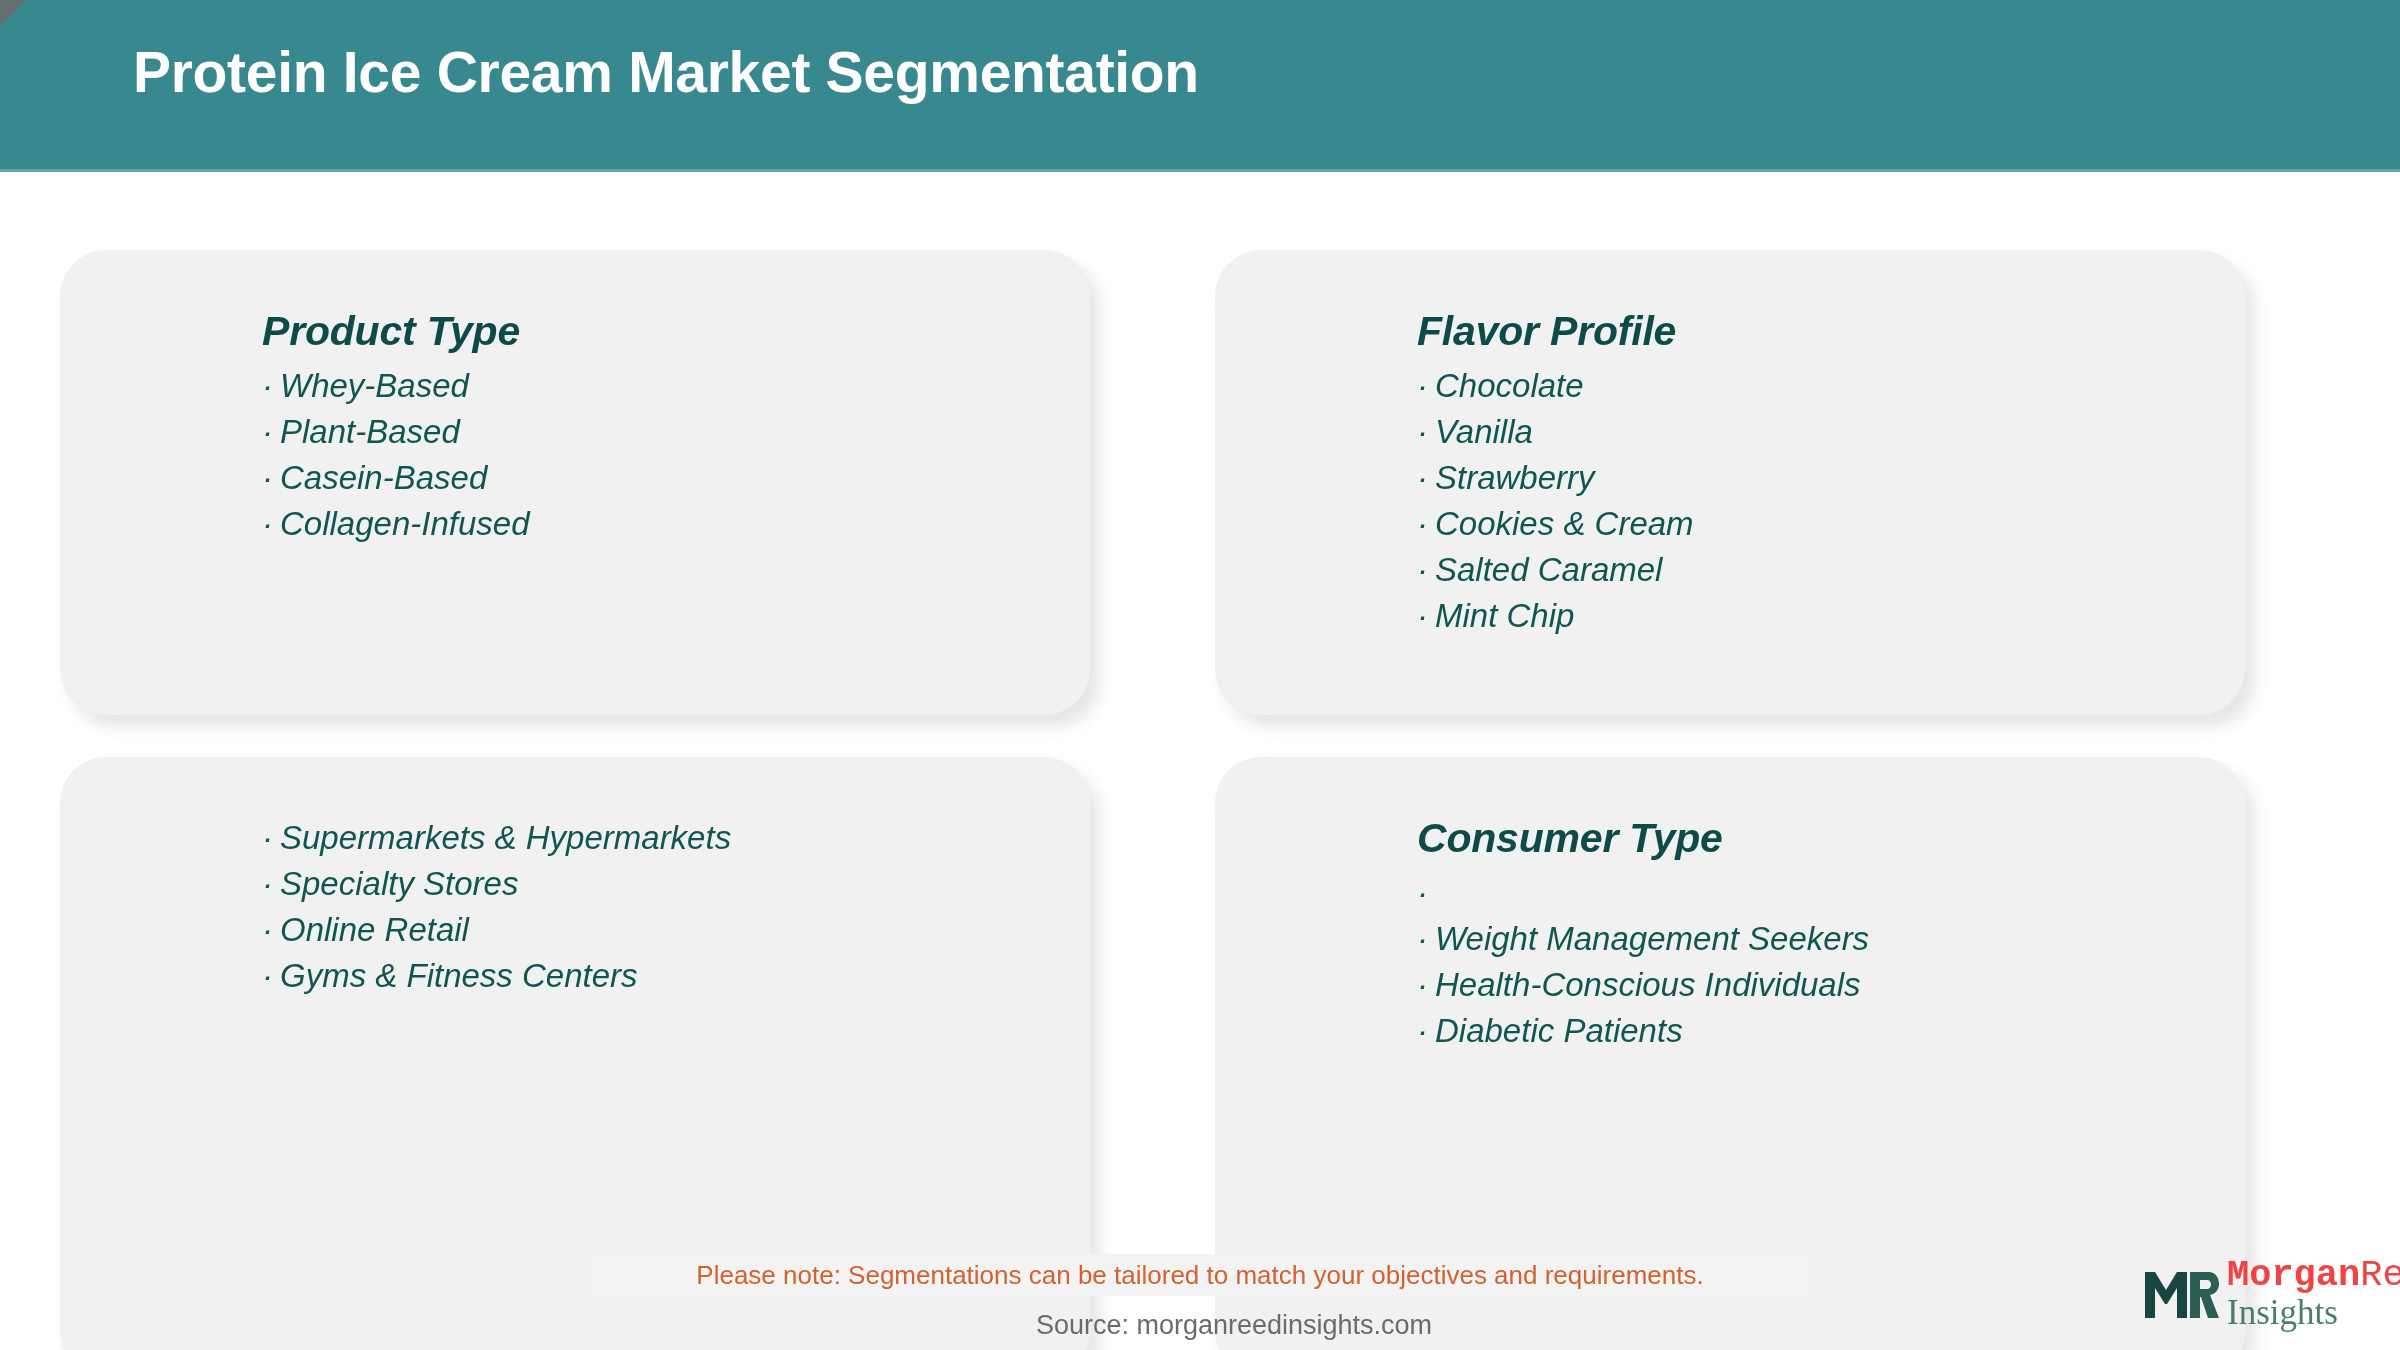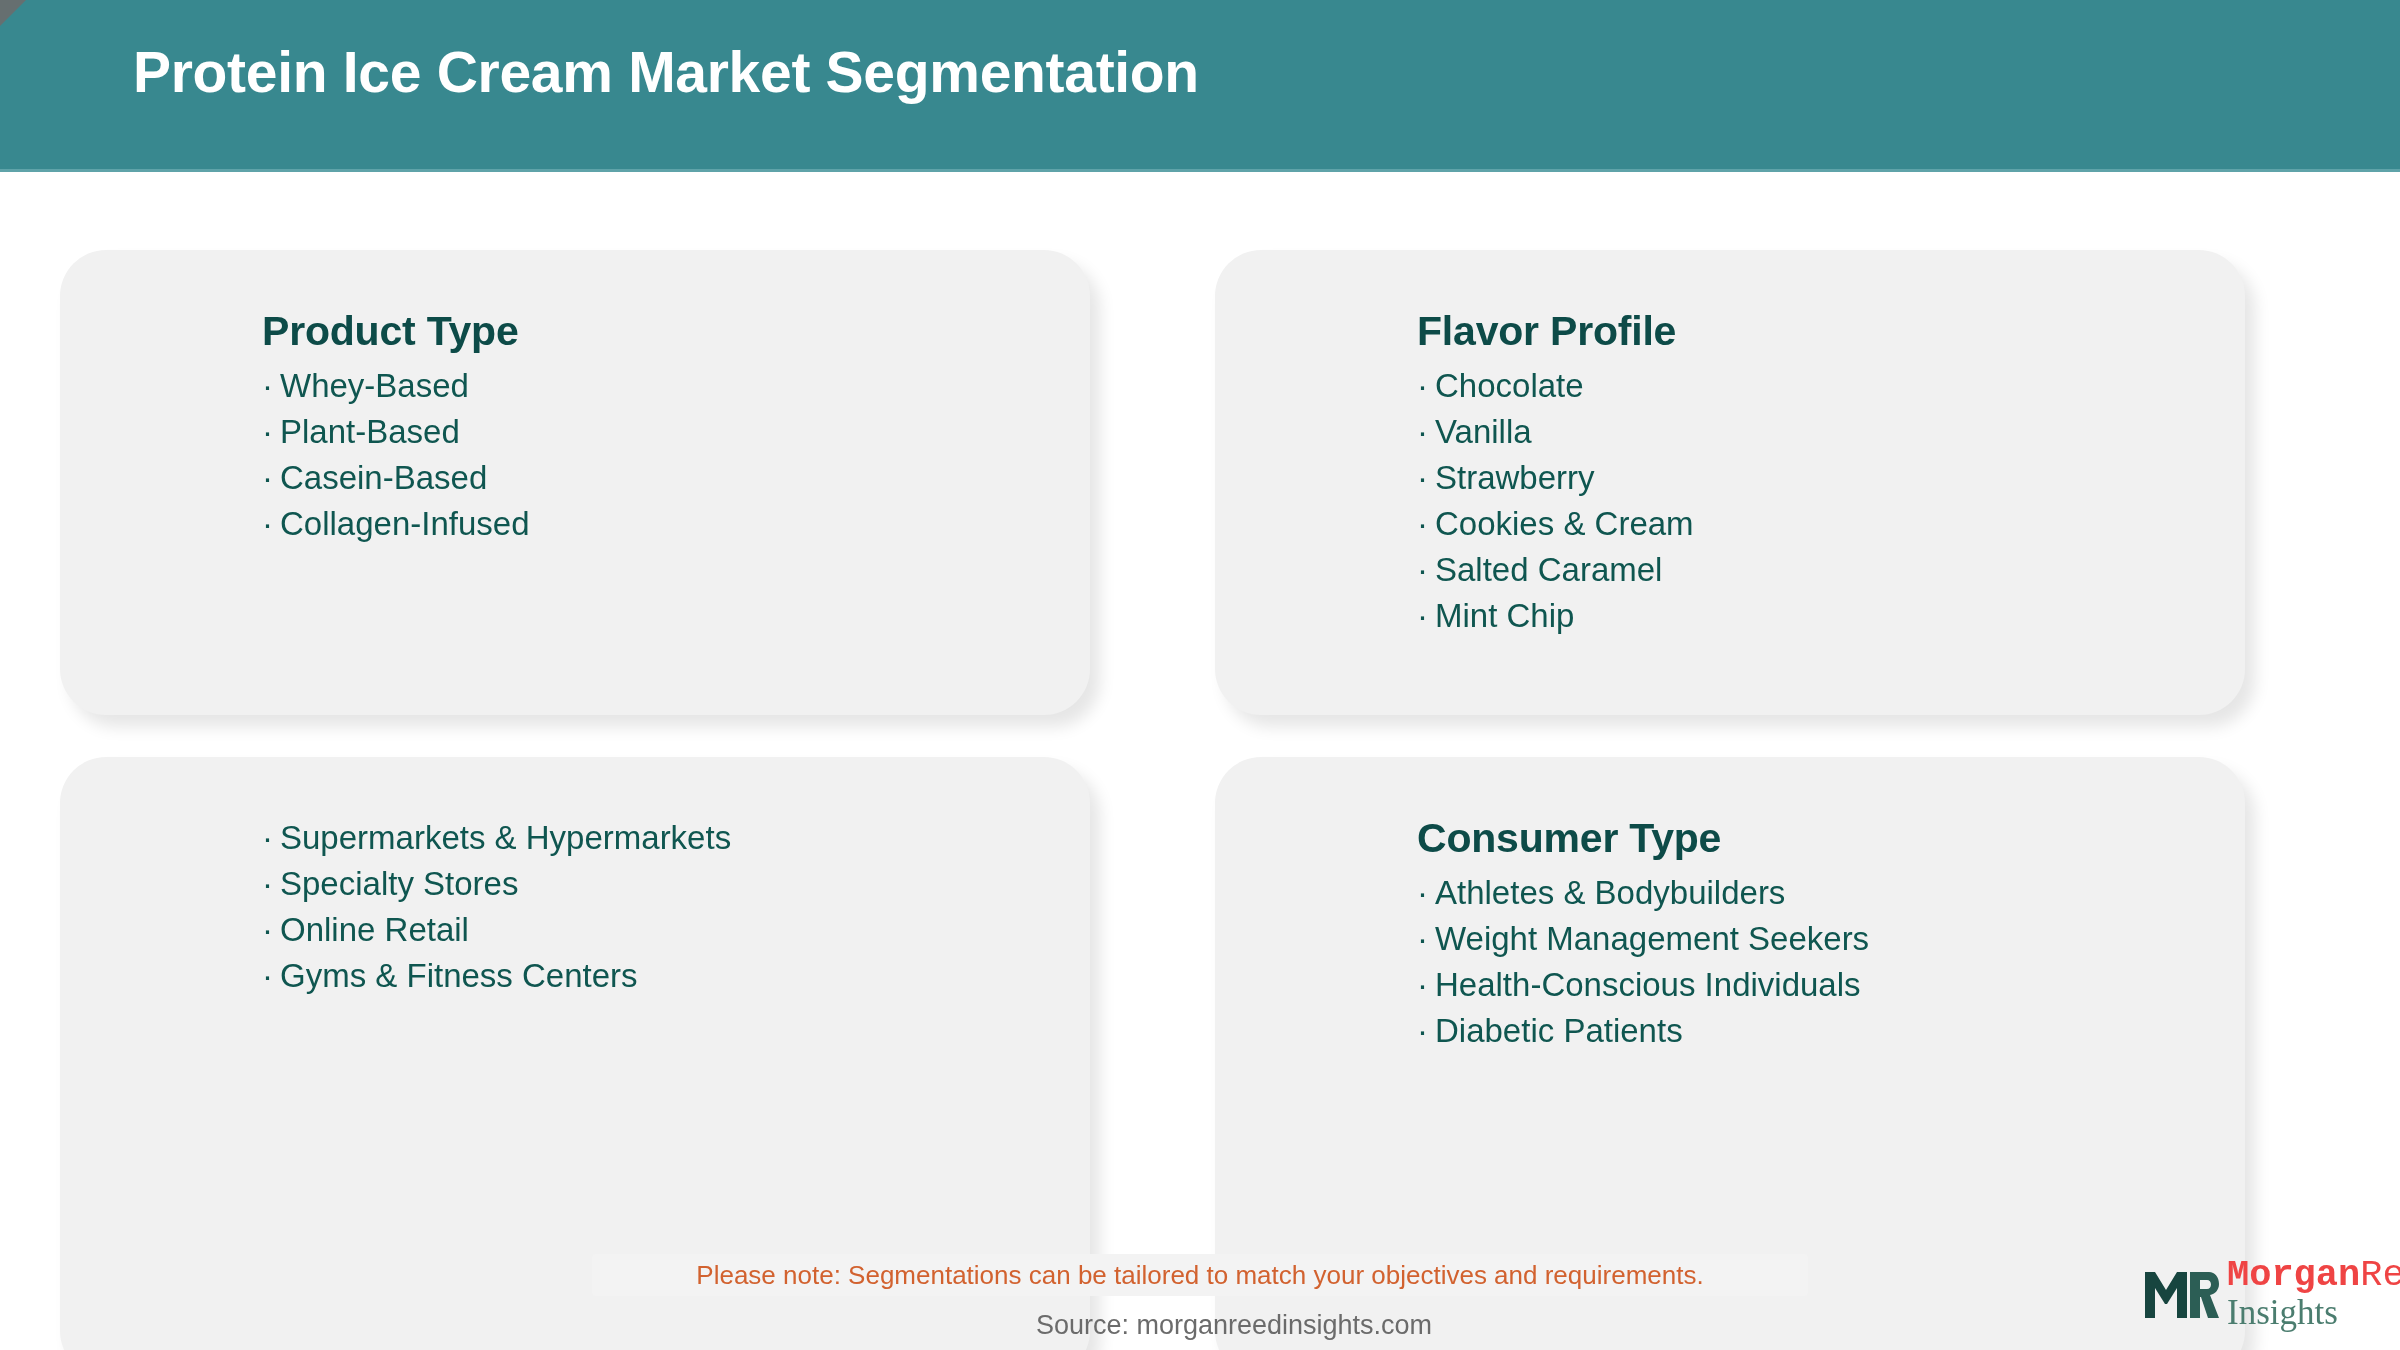--- a/index.html
+++ b/index.html
@@ -66,20 +66,21 @@
     white-space: nowrap;
   }
 
   
   .card-grid {
     position: absolute;
     left: 0;
     top: 172px;
     width: 2400px;
     height: 1060px;
+    font-style: italic;
   }
   .card {
     position: absolute;
     background: #f1f1f1;
     border-radius: 46px;
     box-shadow: 10px 12px 16px rgba(0, 0, 0, 0.10);
     box-sizing: border-box;
     padding: 58px 0 0 0;
   }
   .card-r0c0 { left: 60px;   top: 78px;  width: 1030px; height: 465px; }
@@ -274,21 +275,20 @@
             <span class="item-label">Gyms &amp; Fitness Centers</span>
           </li>
       </ul>
     </div>
 
     <div class="card card-r1c1">
       <div class="card-title">Consumer Type</div>
       <ul class="card-list">
         <li>
             <span class="bullet-dot">·</span>
-            <span class="item-label">Athletes &amp; Bodybuilders</span>
           </li>
         <li>
             <span class="bullet-dot">·</span>
             <span class="item-label">Weight Management Seekers</span>
           </li>
         <li>
             <span class="bullet-dot">·</span>
             <span class="item-label">Health-Conscious Individuals</span>
           </li>
         <li>

